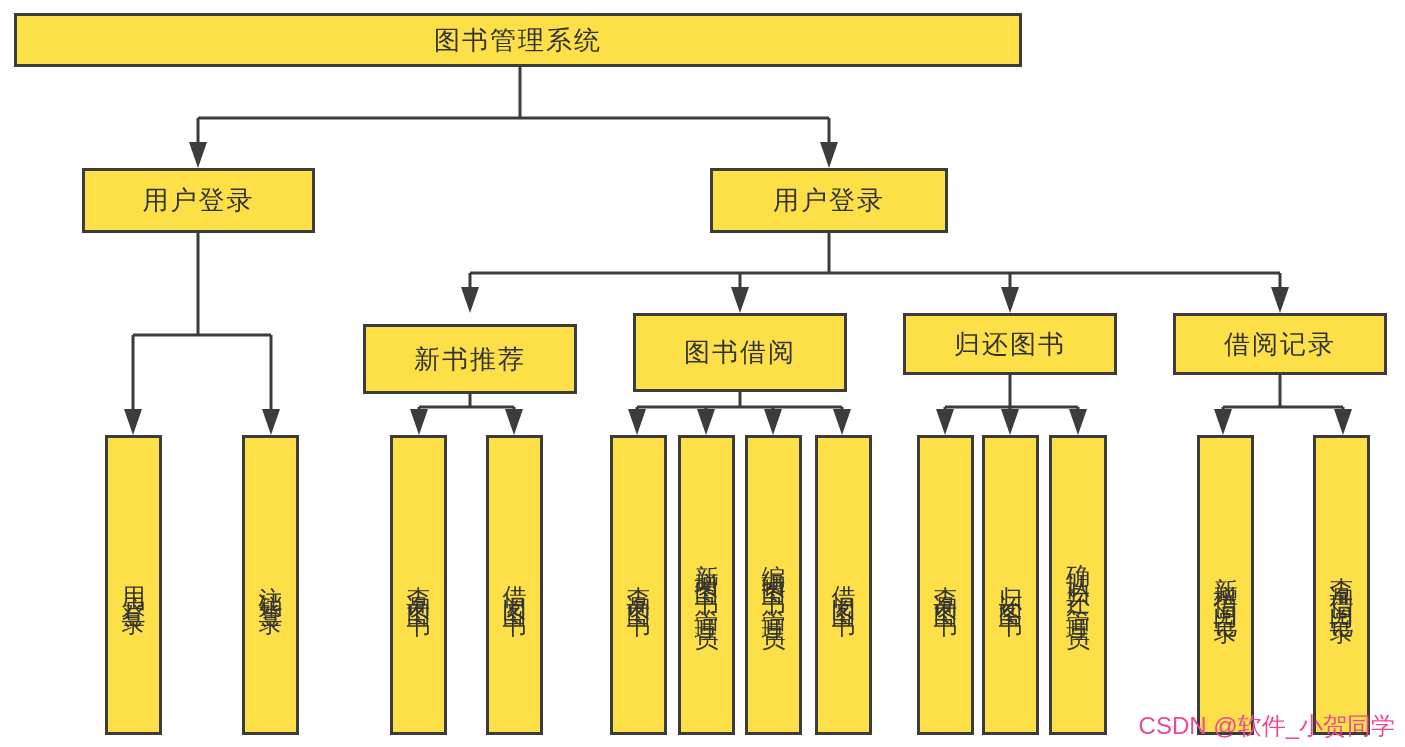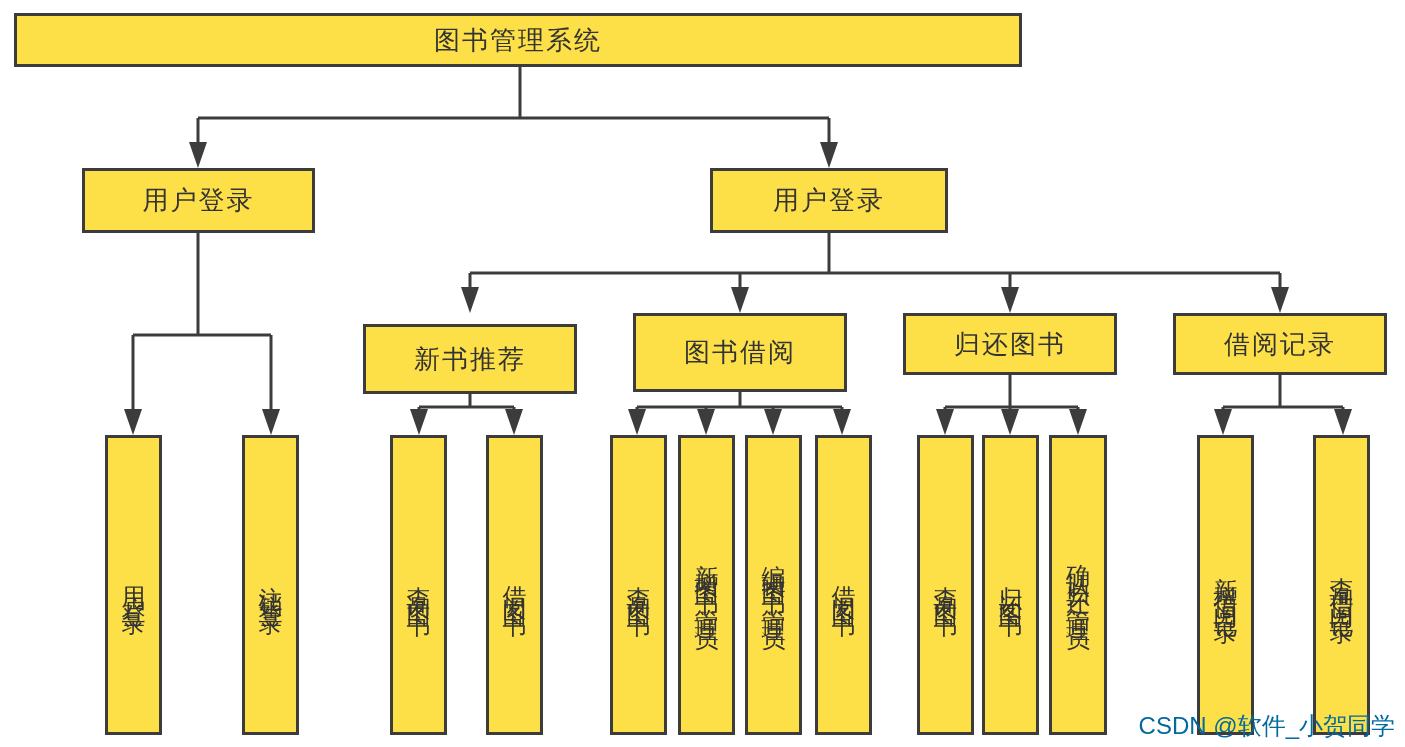--- a/index.html
+++ b/index.html
@@ -37,21 +37,21 @@
     font-size: 24px;
     letter-spacing: 9px;
     line-height: 1;
     color: #333333;
   }
   .watermark {
     position: absolute;
     right: 10px;
     top: 710px;
     font-size: 24px;
-    color: #0369a1;
+    color: #ec4899;
     z-index: 3;
     white-space: nowrap;
   }
 </style>
 </head>
 <body>
 
 <div class="canvas">
 
   <svg class="connector-svg" viewBox="0 0 1405 747" xmlns="http://www.w3.org/2000/svg">

